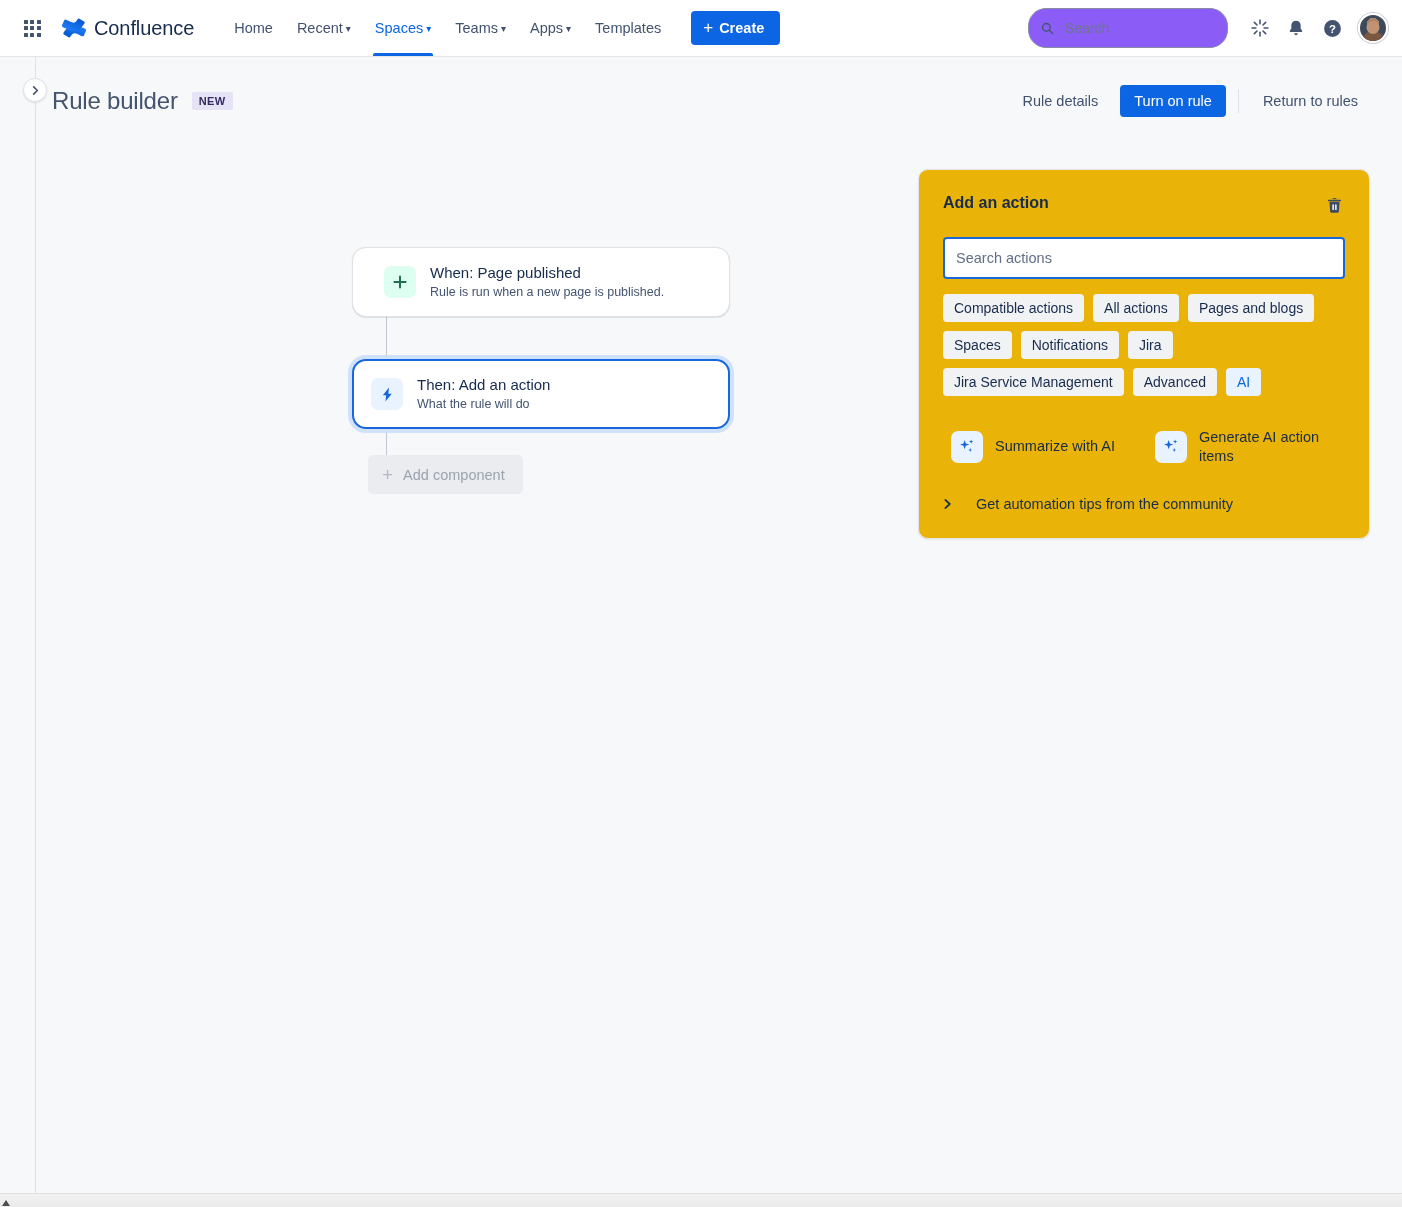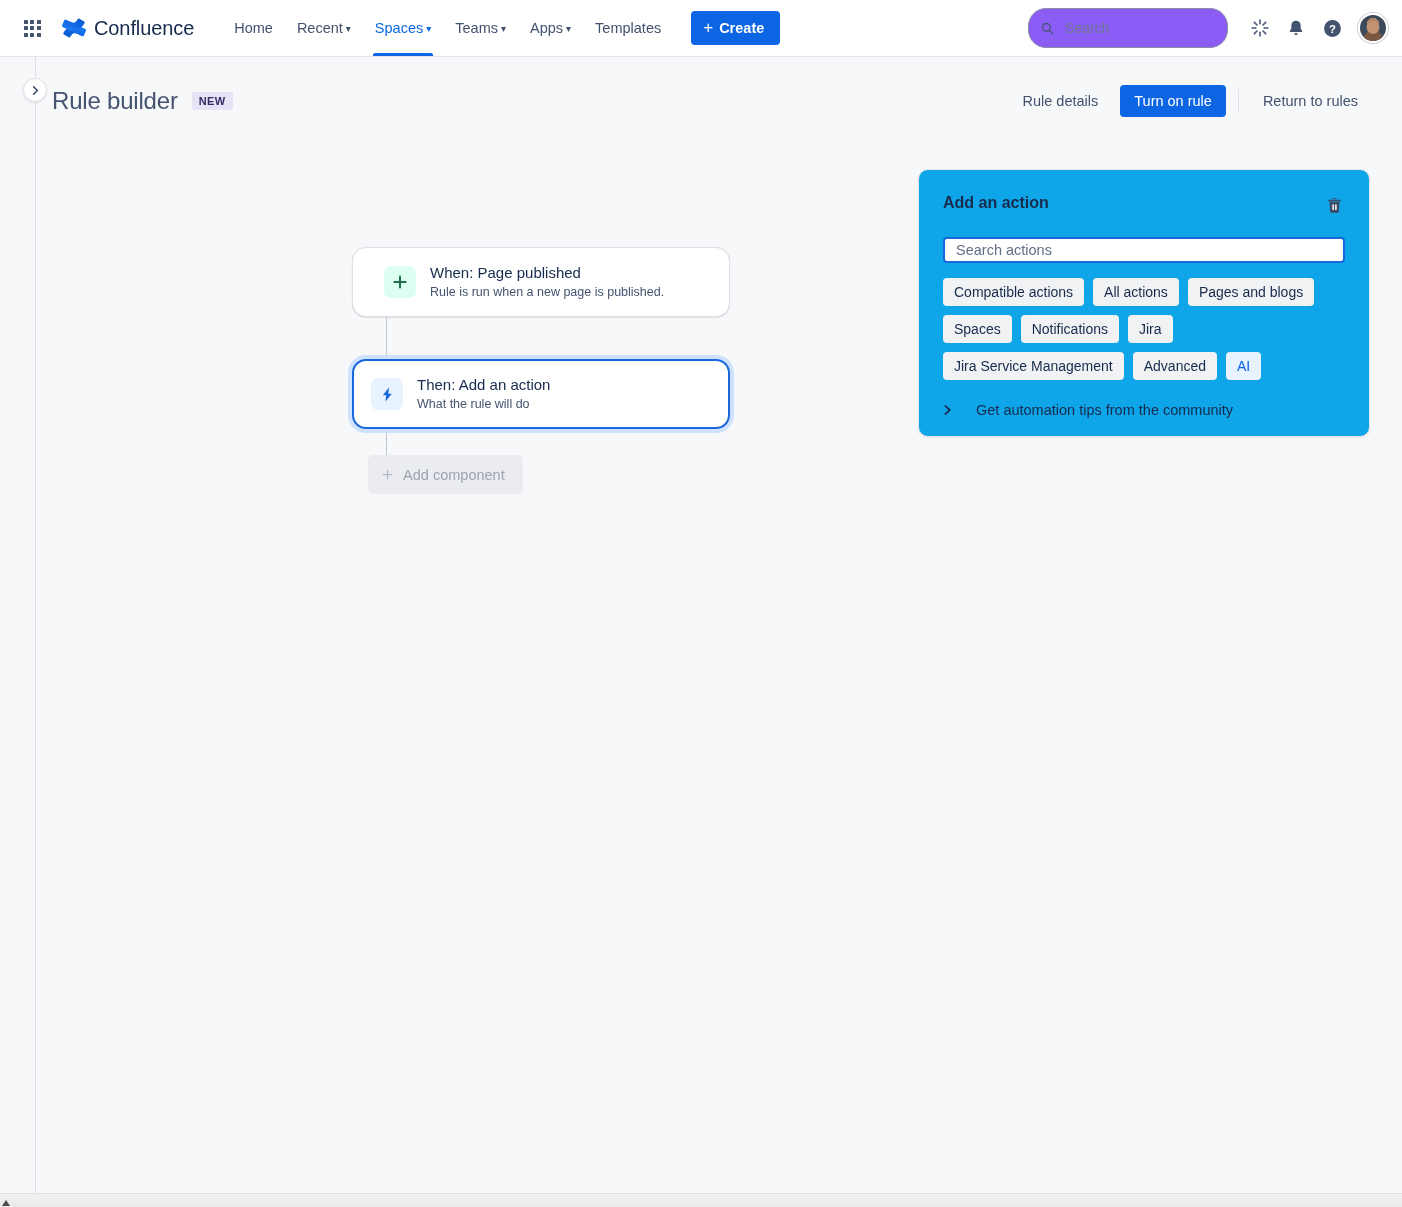--- a/index.html
+++ b/index.html
@@ -239,39 +239,39 @@
     margin-left: 16px;
   }
   .ac-plus { font-size: 19px; font-weight: 300; line-height: 1; color:#b3b9c4; }
 
   
   .panel {
     position: absolute;
     left: 882px;
     top: 112px;
     width: 452px;
-    background: #0ea5e9;
+    background: #eab308;
     border: 1px solid #e4e6ea;
     border-radius: 10px;
     box-shadow: 0 1px 2px rgba(9,30,66,.08);
-    padding: 24px 24px 18px 24px;
+    padding: 24px 24px 26px 24px;
   }
   .panel-head {
     display: flex; align-items: flex-start; justify-content: space-between;
     margin-bottom: 17px;
   }
   .panel-title { font-size: 16px; font-weight: 700; color: #172b4d; }
   .trash-btn {
     width: 30px; height: 30px; border-radius: 4px;
     display: flex; align-items: center; justify-content: center;
     cursor: pointer; margin-top: -4px; margin-right: -4px;
   }
 
   .panel-search {
-    width: 100%; height: 26px;
+    width: 100%; height: 42px;
     border: 2px solid #1868db;
     border-radius: 4px;
     padding: 0 11px;
     font-family: inherit; font-size: 14.5px;
     color: #172b4d;
     outline: none;
     background: #fff;
   }
   .panel-search::placeholder { color: #626f86; }
 
@@ -539,20 +539,43 @@
         <button class="chip">All actions</button>
         <button class="chip">Pages and blogs</button>
         <button class="chip">Spaces</button>
         <button class="chip">Notifications</button>
         <button class="chip">Jira</button>
         <button class="chip">Jira Service Management</button>
         <button class="chip">Advanced</button>
         <button class="chip selected">AI</button>
       </div>
 
+      <div class="actions-grid">
+        <div class="action-item">
+          <div class="ai-icon">
+            <svg width="18" height="18" viewBox="0 0 20 20">
+              <path d="M7.4 2.2 8.7 6l3.8 1.3-3.8 1.3-1.3 3.8-1.3-3.8L2.3 7.3 6.1 6z" fill="#1868db"></path>
+              <path d="M14.6 1.6l.62 1.8 1.8.62-1.8.62-.62 1.8-.62-1.8-1.8-.62 1.8-.62z" fill="#1868db"></path>
+              <path d="M13.6 11.2l.55 1.6 1.6.55-1.6.55-.55 1.6-.55-1.6-1.6-.55 1.6-.55z" fill="#1868db"></path>
+            </svg>
+          </div>
+          <span class="action-label">Summarize with AI</span>
+        </div>
+
+        <div class="action-item">
+          <div class="ai-icon">
+            <svg width="18" height="18" viewBox="0 0 20 20">
+              <path d="M7.4 2.2 8.7 6l3.8 1.3-3.8 1.3-1.3 3.8-1.3-3.8L2.3 7.3 6.1 6z" fill="#1868db"></path>
+              <path d="M14.6 1.6l.62 1.8 1.8.62-1.8.62-.62 1.8-.62-1.8-1.8-.62 1.8-.62z" fill="#1868db"></path>
+              <path d="M13.6 11.2l.55 1.6 1.6.55-1.6.55-.55 1.6-.55-1.6-1.6-.55 1.6-.55z" fill="#1868db"></path>
+            </svg>
+          </div>
+          <span class="action-label">Generate AI action items</span>
+        </div>
+      </div>
 
       <div class="tips">
         <svg width="9" height="12" viewBox="0 0 10 12">
           <polyline points="2.5,1.5 7.5,6 2.5,10.5" fill="none" stroke="#172b4d" stroke-width="1.9" stroke-linecap="round" stroke-linejoin="round"></polyline>
         </svg>
         <span>Get automation tips from the community</span>
       </div>
 
     </div>
 

